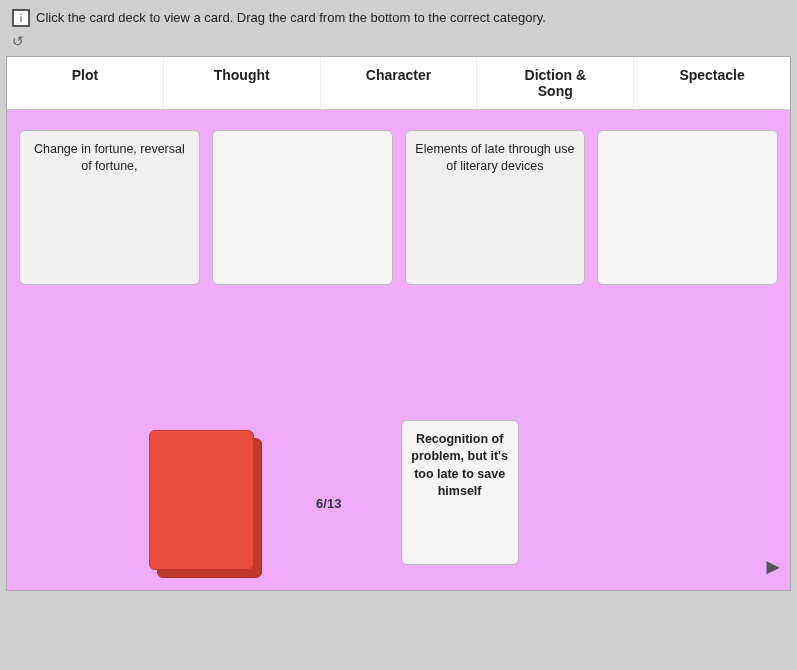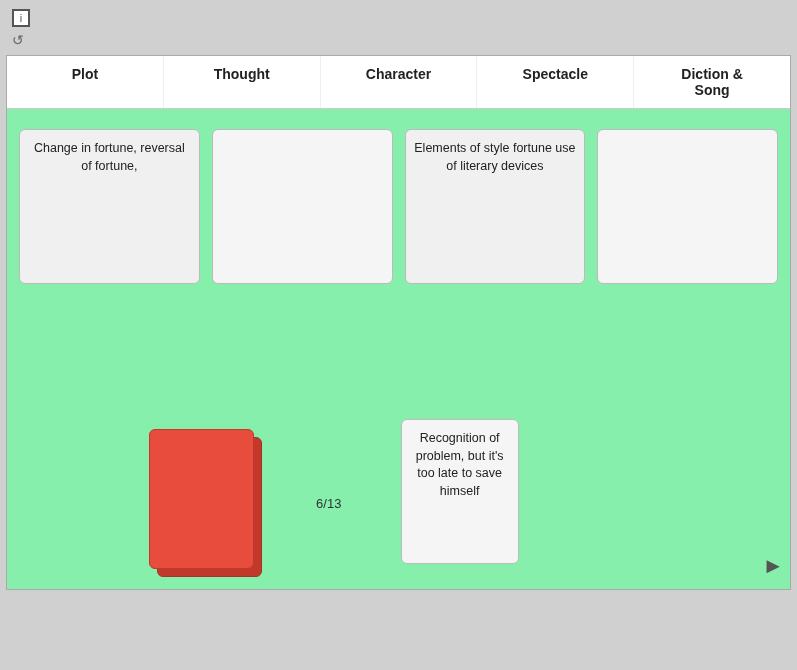--- a/index.html
+++ b/index.html
@@ -36,21 +36,21 @@
       flex-shrink: 0;
       margin-top: 1px;
     }
     .top-bar .refresh-icon {
       color: #666;
       font-size: 14px;
       margin-top: 1px;
       flex-shrink: 0;
     }
     .main-container {
-      background: #86efac;
+      background: #f0abfc;
       margin: 0 6px 6px 6px;
       border: 1px solid #aaa;
       padding: 0;
     }
     .column-headers {
       display: flex;
       border-bottom: 1px solid #ccc;
       background: #fff;
     }
     .col-header {
@@ -101,20 +101,21 @@
       padding: 10px 12px 10px 12px;
       gap: 12px;
       min-height: 180px;
       position: relative;
     }
     .bottom-col {
       flex: 1;
       display: flex;
       align-items: flex-start;
       justify-content: center;
+      font-weight: bold;
     }
     .card-deck-stack {
       position: relative;
       width: 120px;
       height: 150px;
       margin-top: 10px;
     }
     .card-deck-back {
       position: absolute;
       width: 105px;
@@ -164,45 +165,46 @@
       font-size: 22px;
       color: #555;
     }
   </style>
 </head>
 <body>
 
 <div class="top-bar">
   <div class="instruction-line">
     <span class="icon-box">i</span>
+    <span>Click the card deck to view a card. Drag the card from the bottom to the correct category.</span>
   </div>
   <div style="display:flex; align-items:center; gap:6px; margin-top:2px;">
     <span class="refresh-icon">↺</span>
   </div>
 </div>
 
 <div class="main-container">
 
   <div class="column-headers">
     <div class="col-header">Plot</div>
     <div class="col-header">Thought</div>
     <div class="col-header">Character</div>
+    <div class="col-header" style="white-space: pre-line;">Diction &amp;<br>Song</div>
     <div class="col-header">Spectacle</div>
-    <div class="col-header" style="white-space: pre-line;">Diction &amp;<br>Song</div>
   </div>
 
   <div class="cards-area">
     <div class="card-column">
       <div class="card has-content">Change in fortune, reversal of fortune,</div>
     </div>
     <div class="card-column">
       <div class="card empty"></div>
     </div>
     <div class="card-column">
-      <div class="card has-content">Elements of style fortune use of literary devices</div>
+      <div class="card has-content">Elements of late through use of literary devices</div>
     </div>
     <div class="card-column">
       <div class="card empty"></div>
     </div>
   </div>
 
   <div class="bottom-area">
 
     <div class="bottom-col">
       

